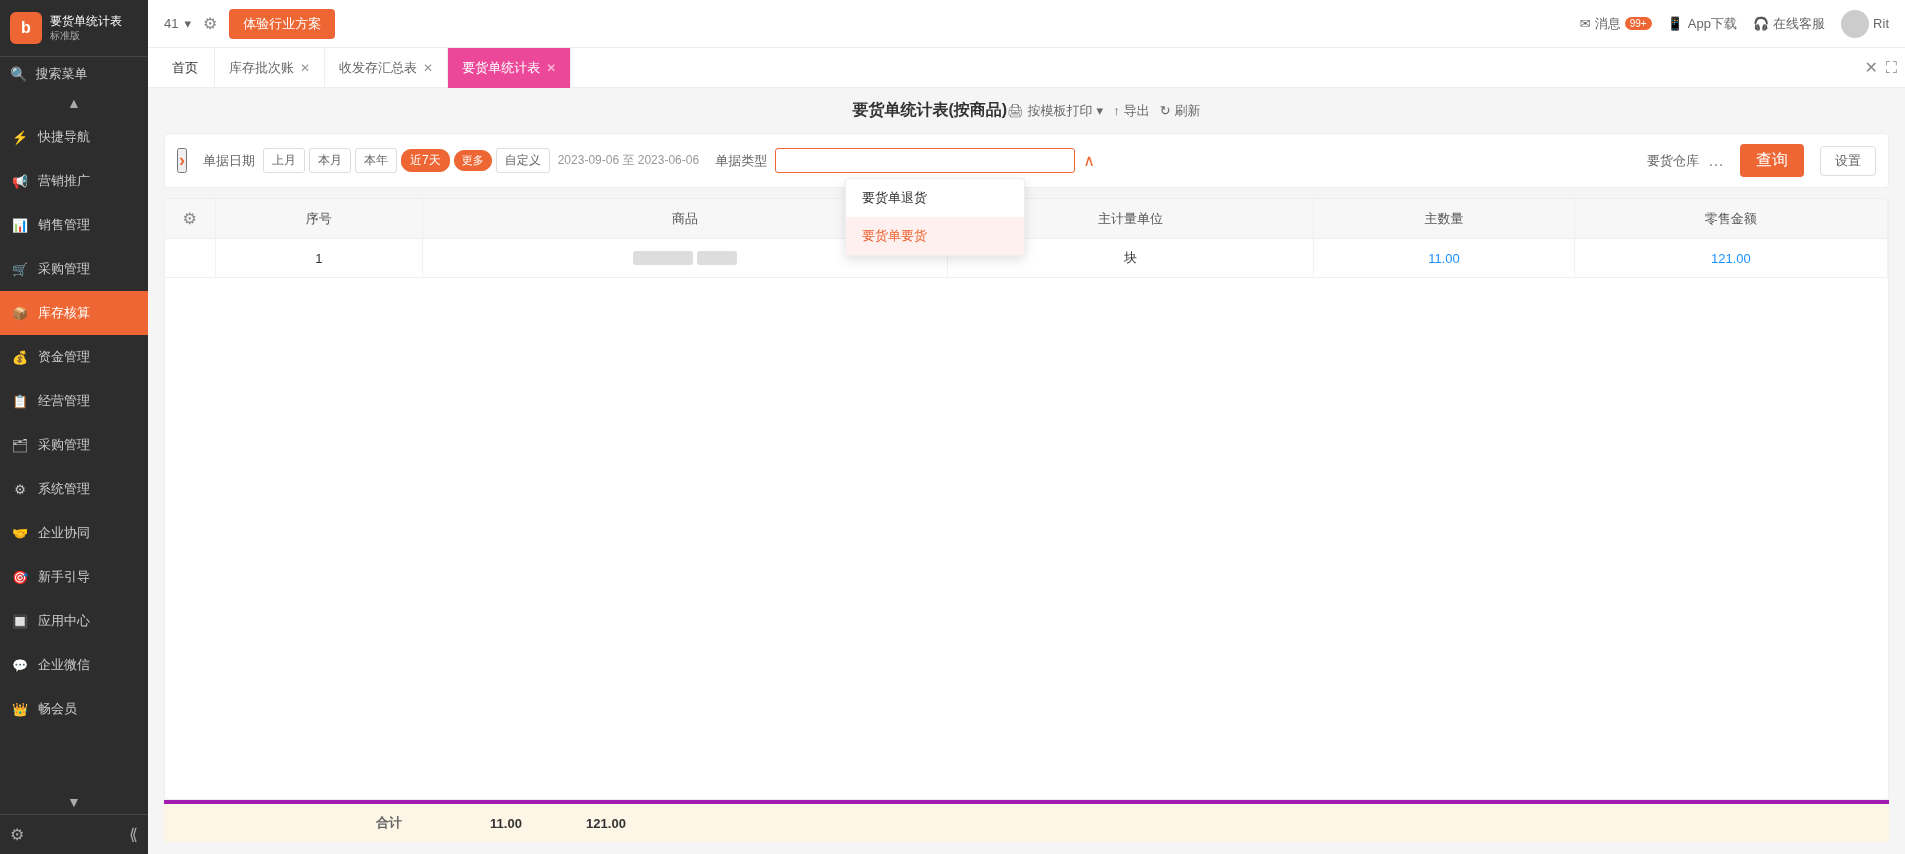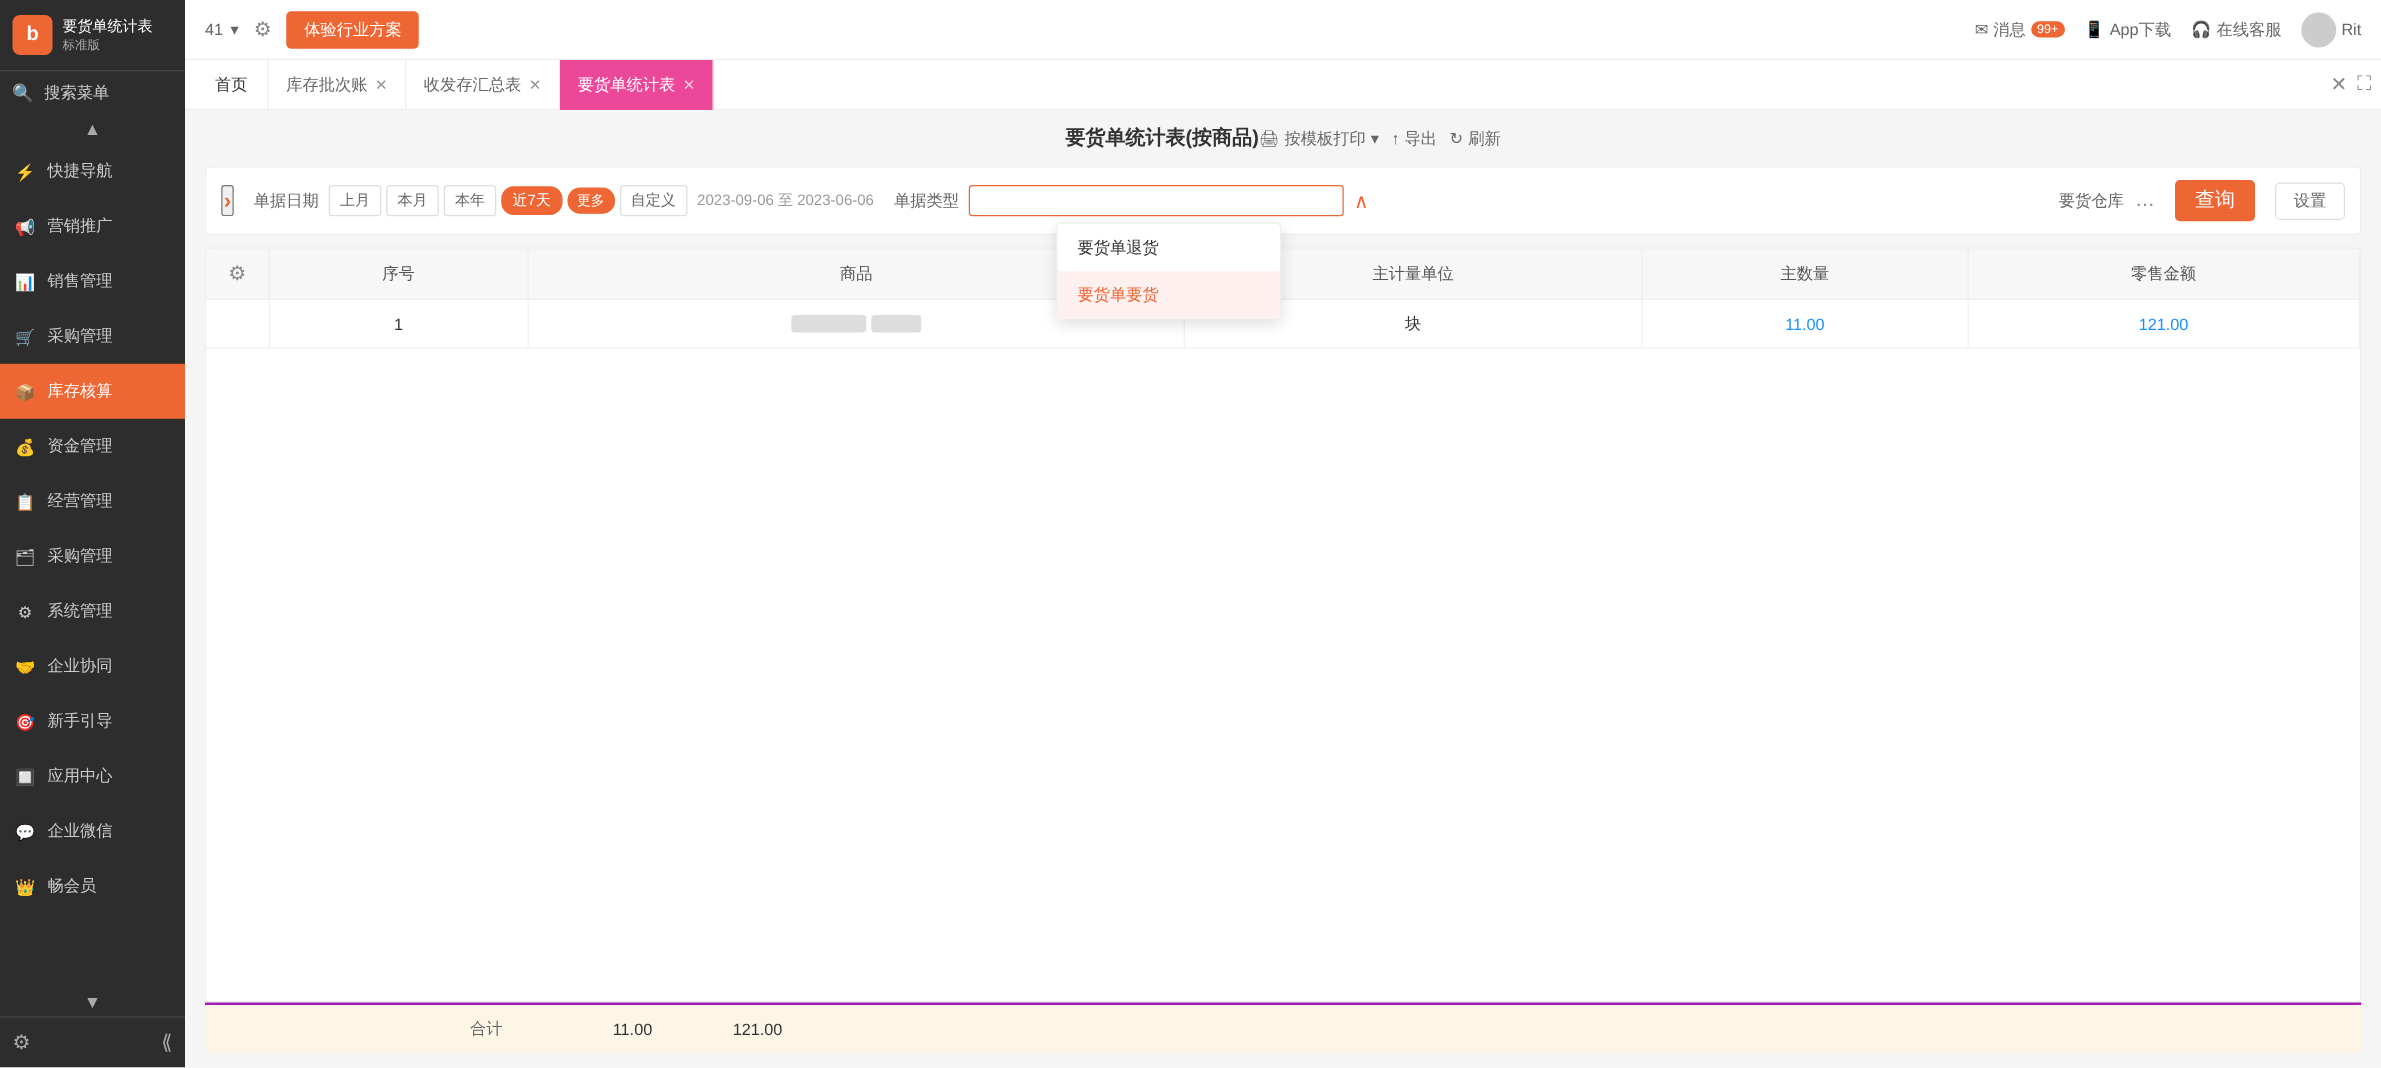--- a/index.html
+++ b/index.html
@@ -89,21 +89,21 @@
     .data-table { width: 100%; border-collapse: collapse; }
     .data-table th { background: #f7f7f7; padding: 10px 12px; text-align: center; font-size: 13px; color: #555; font-weight: normal; border-bottom: 1px solid #eee; border-right: 1px solid #eee; white-space: nowrap; }
     .data-table th:first-child { width: 50px; }
     .data-table td { padding: 10px 12px; text-align: center; font-size: 13px; color: #333; border-bottom: 1px solid #f0f0f0; border-right: 1px solid #f0f0f0; }
     .th-settings { font-size: 16px; color: #888; cursor: pointer; }
     .product-placeholder { display: flex; align-items: center; gap: 4px; justify-content: center; }
     .placeholder-bar { background: #ddd; border-radius: 3px; height: 14px; }
     .num-link { color: #1890ff; text-decoration: none; }
 
     
-    .summary-row { background: #fdf5e6; border-top: 2px solid #a21caf; padding: 10px 12px; display: flex; align-items: center; }
+    .summary-row { background: #fdf5e6; border-top: 4px solid #a21caf; padding: 10px 12px; display: flex; align-items: center; font-weight: bold; }
     .summary-label { color: #666; font-size: 13px; width: 280px; text-align: center; }
     .summary-values { display: flex; gap: 0; }
     .summary-val { font-size: 13px; color: #333; min-width: 100px; text-align: center; }
 
     
     .sidebar-scroll-btn { background: none; border: none; color: #aaa; cursor: pointer; font-size: 14px; width: 100%; text-align: center; padding: 4px 0; }
   </style>
 </head>
 <body>
 

